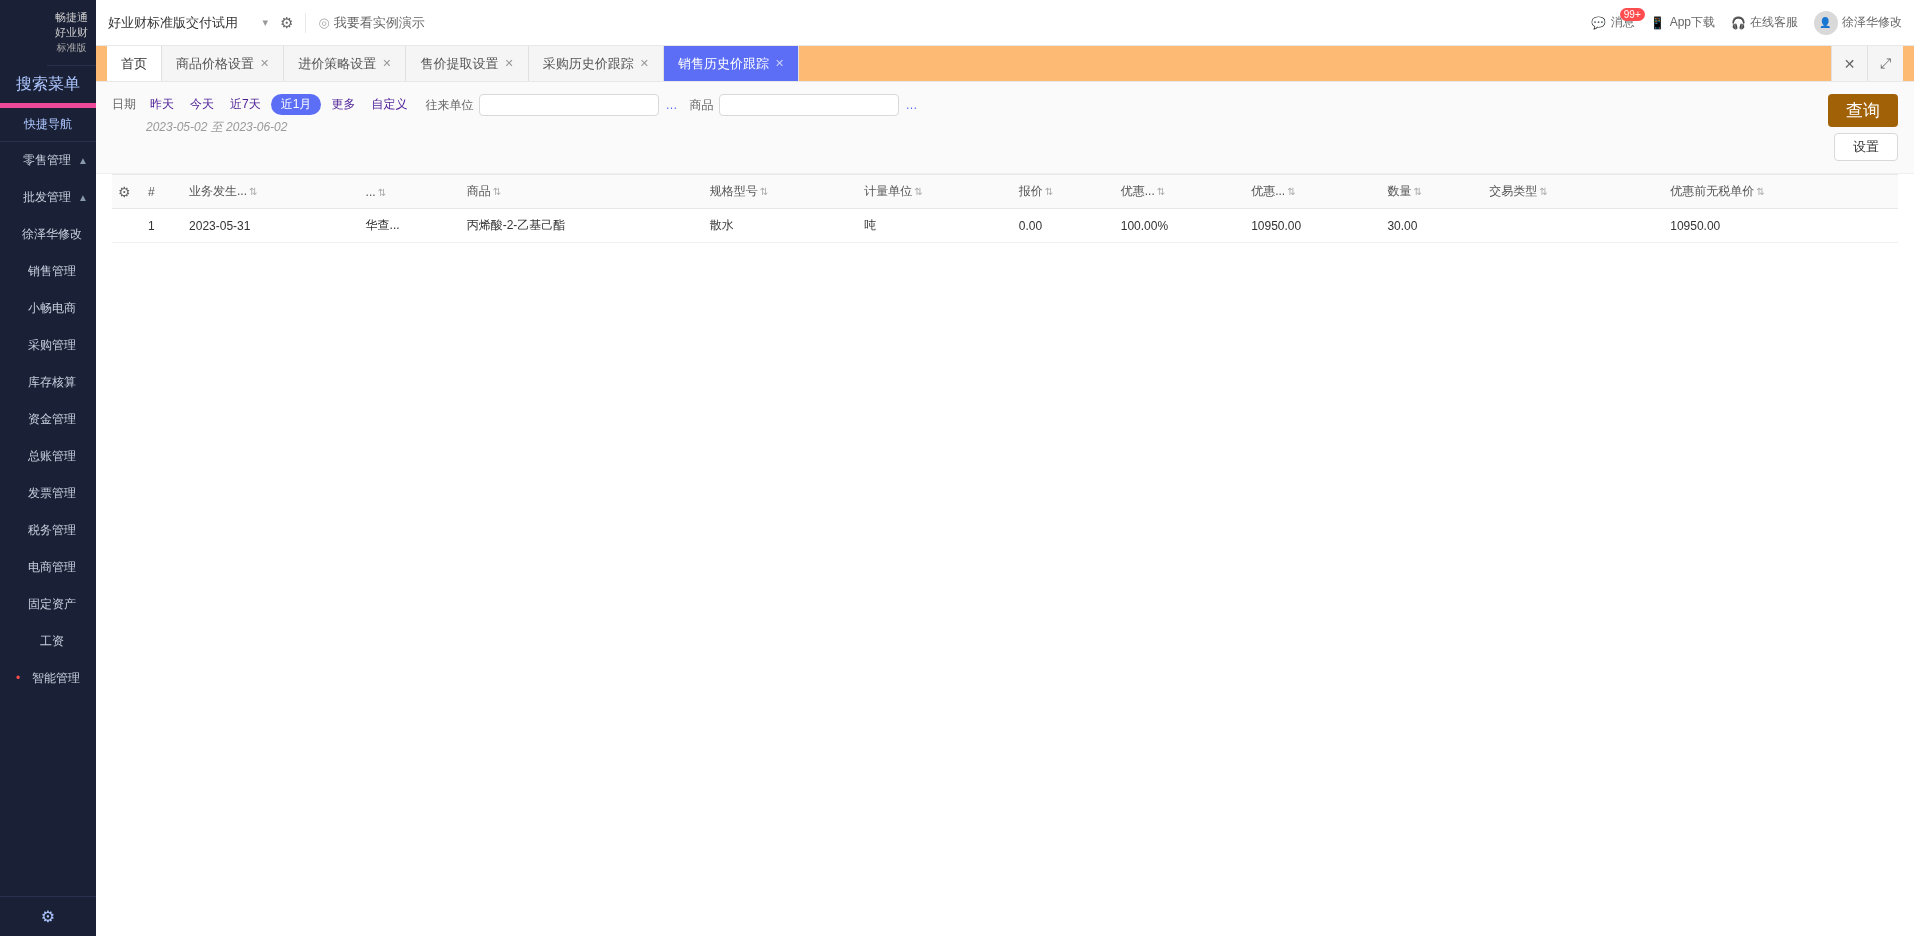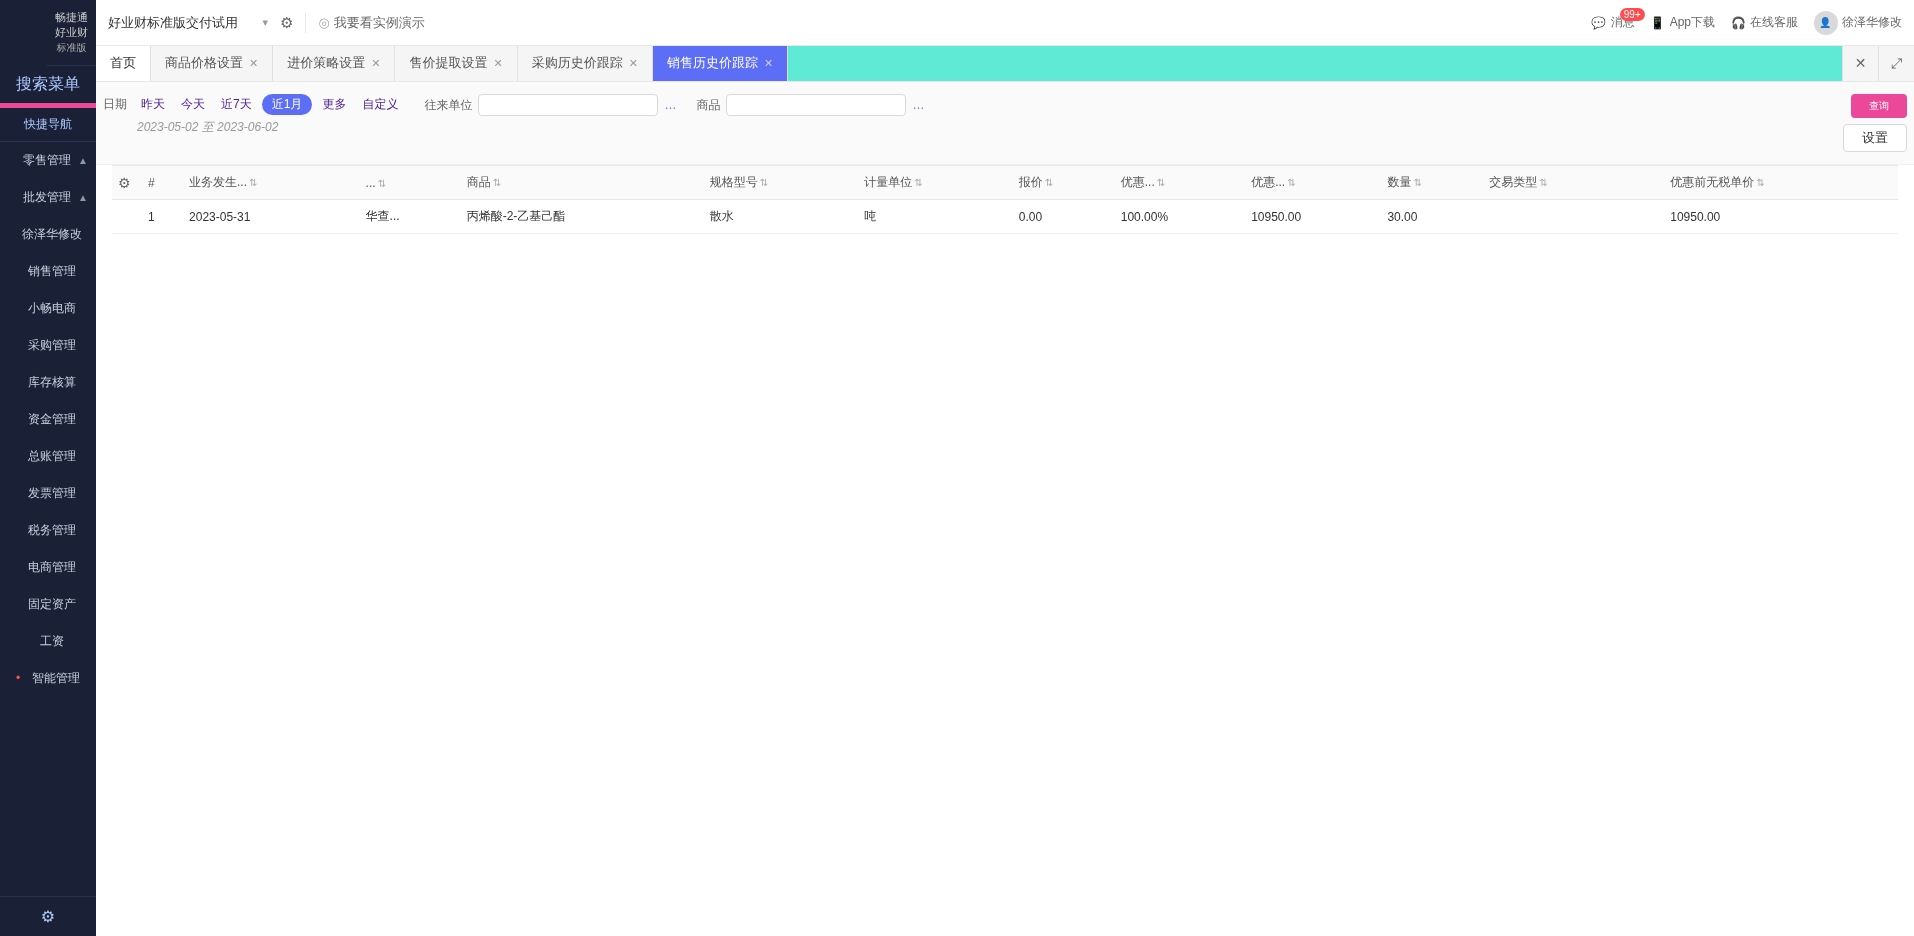--- a/index.html
+++ b/index.html
@@ -34,53 +34,53 @@
     .topbar-demo-icon { color: #aaa; }
     .topbar-right { margin-left: auto; display: flex; align-items: center; gap: 16px; }
     .topbar-msg { position: relative; display: flex; align-items: center; gap: 4px; color: #666; cursor: pointer; font-size: 12px; }
     .topbar-badge { position: absolute; top: -6px; right: -10px; background: #ff4d4f; color: #fff; font-size: 10px; border-radius: 8px; padding: 1px 4px; }
     .topbar-app { display: flex; align-items: center; gap: 4px; color: #666; cursor: pointer; font-size: 12px; }
     .topbar-service { display: flex; align-items: center; gap: 4px; color: #666; cursor: pointer; font-size: 12px; }
     .topbar-user { display: flex; align-items: center; gap: 4px; color: #666; cursor: pointer; font-size: 12px; }
     .topbar-user-avatar { width: 24px; height: 24px; background: #d9d9d9; border-radius: 50%; display: flex; align-items: center; justify-content: center; font-size: 10px; color: #666; }
 
     
-    .tabs-bar { height: 36px; background: #5eead4; border-bottom: 1px solid #e8e8e8; display: flex; align-items: flex-end; padding: 0 0; overflow: hidden; }
+    .tabs-bar { height: 36px; background: #fdba74; border-bottom: 1px solid #e8e8e8; display: flex; align-items: center; padding: 0 11px; overflow: hidden; }
     .tab { display: flex; align-items: center; gap: 4px; padding: 0 14px; height: 36px; font-size: 13px; color: #555; cursor: pointer; border-right: 1px solid #e0e0e0; white-space: nowrap; background: #f5f5f5; }
     .tab.active { background: #5b6ef5; color: #fff; }
     .tab-close { font-size: 11px; color: #999; cursor: pointer; margin-left: 2px; }
     .tab.active .tab-close { color: #ffffffaa; }
     .tab-home { background: #fff; color: #333; }
     .tabs-right { margin-left: auto; display: flex; }
     .tab-action { width: 36px; height: 36px; display: flex; align-items: center; justify-content: center; cursor: pointer; border-left: 1px solid #e0e0e0; color: #666; font-size: 14px; background: #f5f5f5; }
 
     
     .content { flex: 1; overflow: auto; padding: 0; background: #fff; }
     .page-header { display: flex; align-items: center; justify-content: space-between; padding: 12px 16px 8px; border-bottom: 1px solid #f0f0f0; }
     .page-title { font-size: 16px; font-weight: bold; color: #222; }
     .page-actions { display: flex; align-items: center; gap: 12px; }
     .page-action-btn { display: flex; align-items: center; gap: 4px; color: #666; font-size: 12px; cursor: pointer; }
     .only-last-checkbox { display: flex; align-items: center; gap: 4px; color: #333; font-size: 12px; cursor: pointer; }
     .checkbox-blue { width: 14px; height: 14px; background: #5b6ef5; border-radius: 2px; display: flex; align-items: center; justify-content: center; color: #fff; font-size: 10px; }
 
     
-    .filter-bar { padding: 12px 7px; background: #fafafa; border-bottom: 1px solid #f0f0f0; display: flex; align-items: flex-start; gap: 20px; flex-wrap: wrap; }
+    .filter-bar { padding: 12px 16px; background: #fafafa; border-bottom: 1px solid #f0f0f0; display: flex; align-items: flex-start; gap: 12px; flex-wrap: wrap; }
     .filter-group { display: flex; align-items: flex-start; gap: 8px; }
     .filter-label { font-size: 12px; color: #666; white-space: nowrap; padding-top: 2px; }
     .filter-dates { display: flex; flex-direction: column; gap: 4px; }
     .date-buttons { display: flex; align-items: center; gap: 4px; }
     .date-btn { padding: 2px 6px; font-size: 12px; color: #4c1d95; cursor: pointer; border-radius: 3px; }
     .date-btn.active { background: #5b6ef5; color: #fff; border-radius: 12px; padding: 2px 10px; }
     .date-range { font-size: 12px; color: #999; padding-left: 2px; font-style: italic; }
     .filter-input-group { display: flex; align-items: center; gap: 6px; }
     .filter-input-label { font-size: 12px; color: #666; white-space: nowrap; }
     .filter-input { border: 1px solid #d9d9d9; border-radius: 4px; padding: 3px 8px; font-size: 12px; width: 180px; outline: none; color: #333; }
     .filter-more { color: #5b6ef5; font-size: 12px; cursor: pointer; }
     .filter-right { margin-left: auto; display: flex; flex-direction: column; gap: 6px; align-items: flex-end; }
-    .btn-query { background: #ec4899; color: #fff; border: none; border-radius: 4px; padding: 5px 18px; font-size: 10px; cursor: pointer; }
+    .btn-query { background: #a16207; color: #fff; border: none; border-radius: 4px; padding: 5px 18px; font-size: 17px; cursor: pointer; }
     .btn-setting { background: #fff; color: #333; border: 1px solid #d9d9d9; border-radius: 4px; padding: 4px 18px; font-size: 13px; cursor: pointer; }
 
     
     .table-wrapper { padding: 0 16px; }
     .data-table { width: 100%; border-collapse: collapse; font-size: 12px; }
     .data-table th { background: #fafafa; padding: 8px 6px; text-align: left; border-bottom: 1px solid #e8e8e8; color: #555; font-weight: normal; white-space: nowrap; border-top: 1px solid #e8e8e8; }
     .data-table th .sort-icon { color: #aaa; margin-left: 2px; font-size: 10px; }
     .data-table td { padding: 8px 6px; border-bottom: 1px solid #f0f0f0; color: #333; }
     .th-gear { width: 30px; text-align: center; }
     .gear-icon { color: #666; font-size: 14px; cursor: pointer; }

